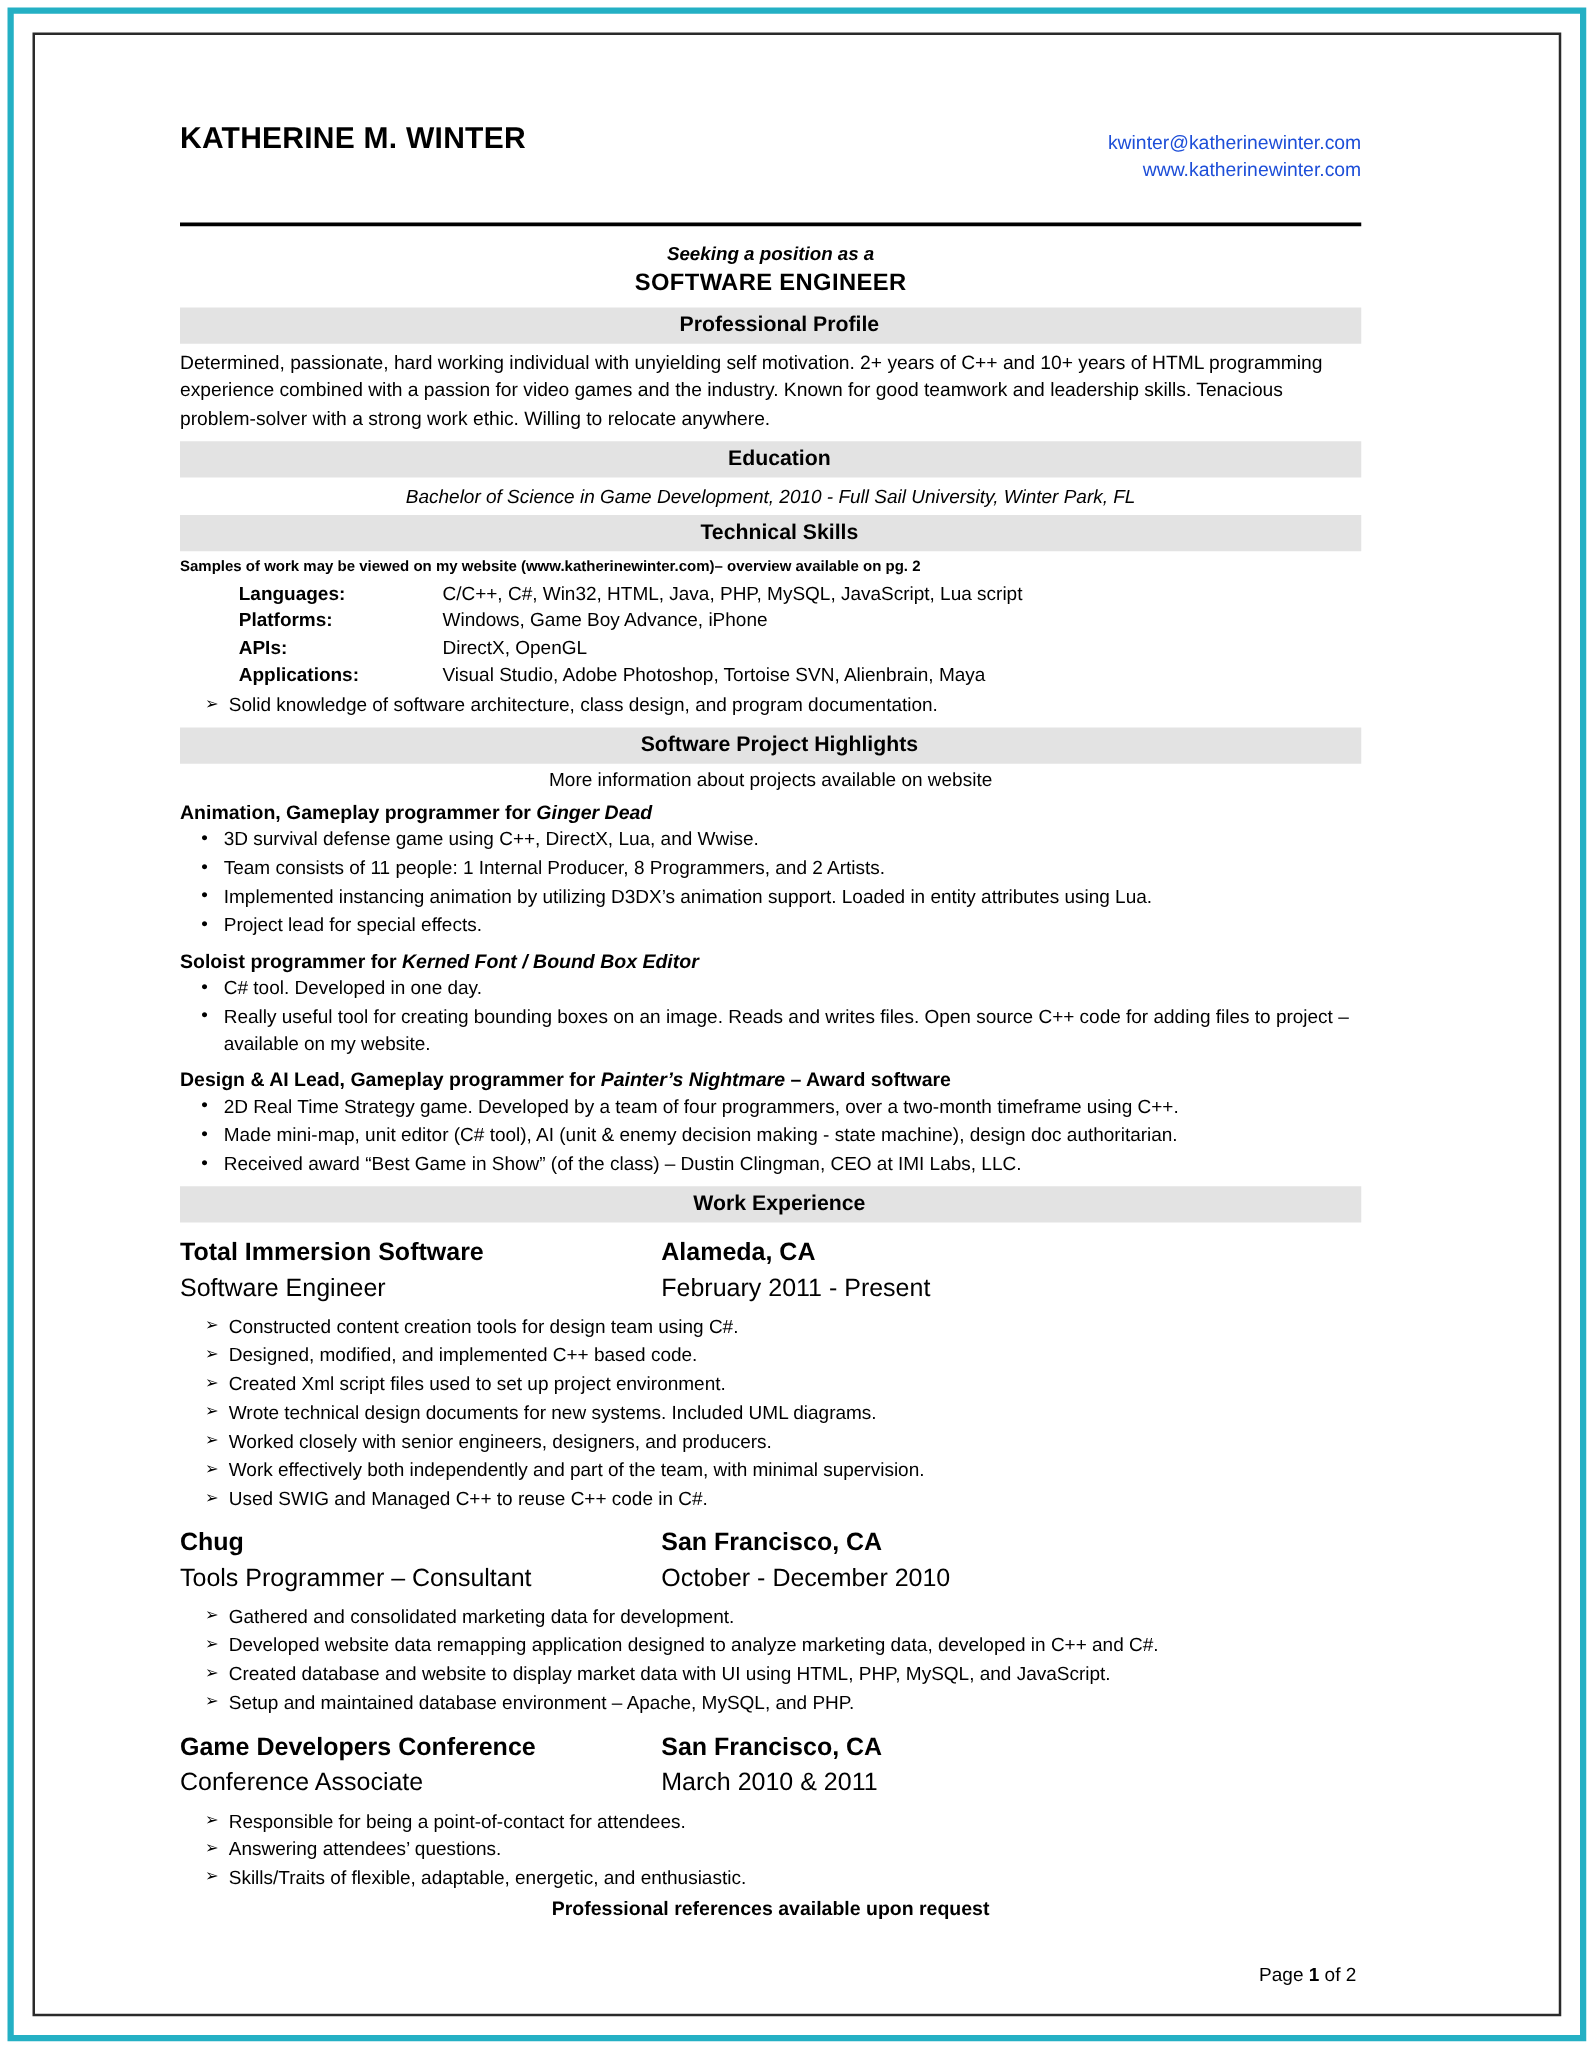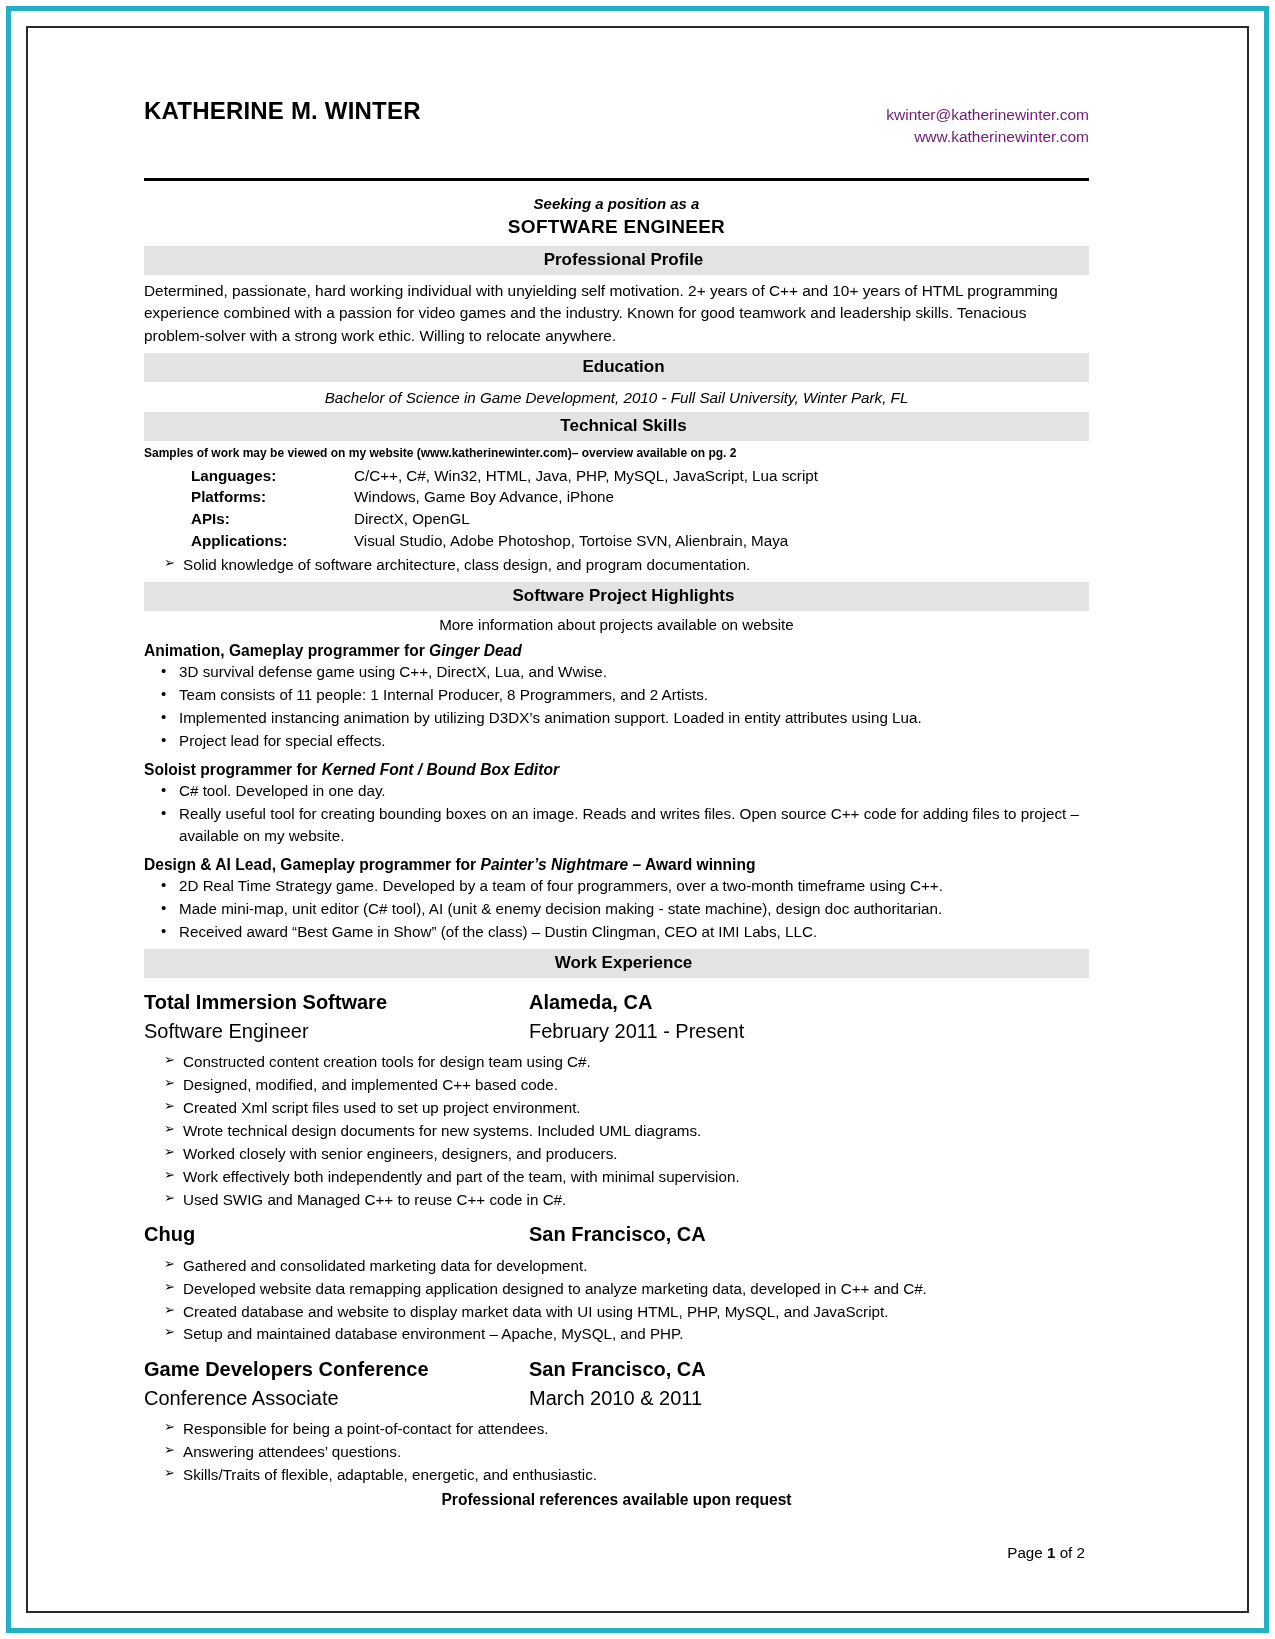--- a/index.html
+++ b/index.html
@@ -75,21 +75,21 @@
     font-weight: bold;
     letter-spacing: 0.2px;
     color: #000;
     line-height: 1.05;
     white-space: nowrap;
   }
   .hdr-contact {
     text-align: right;
     font-size: 15.5px;
     line-height: 1.42;
-    color: #701a75;
+    color: #1d4ed8;
     padding-top: 6px;
   }
   .rule {
     border-top: 3px solid #000;
     margin-top: 30px;
   }
 
   
   .seeking {
     text-align: center;
@@ -302,21 +302,21 @@
             <li><span class="mk">•</span><span>3D survival defense game using C++, DirectX, Lua, and Wwise.</span></li>
             <li><span class="mk">•</span><span>Team consists of 11 people: 1 Internal Producer, 8 Programmers, and 2 Artists.</span></li>
             <li><span class="mk">•</span><span>Implemented instancing animation by utilizing D3DX’s animation support. Loaded in entity attributes using Lua.</span></li>
             <li><span class="mk">•</span><span>Project lead for special effects.</span></li>
           </ul>
           <div class="proj-head"><span>Soloist programmer for </span><span class="it">Kerned Font / Bound Box Editor</span><span></span></div>
           <ul class="dot-list">
             <li><span class="mk">•</span><span>C# tool. Developed in one day.</span></li>
             <li><span class="mk">•</span><span>Really useful tool for creating bounding boxes on an image. Reads and writes files. Open source C++ code for adding files to project – available on my website.</span></li>
           </ul>
-          <div class="proj-head"><span>Design &amp; AI Lead, Gameplay programmer for </span><span class="it">Painter’s Nightmare</span><span> – Award winning</span></div>
+          <div class="proj-head"><span>Design &amp; AI Lead, Gameplay programmer for </span><span class="it">Painter’s Nightmare</span><span> – Award software</span></div>
           <ul class="dot-list">
             <li><span class="mk">•</span><span>2D Real Time Strategy game. Developed by a team of four programmers, over a two-month timeframe using C++.</span></li>
             <li><span class="mk">•</span><span>Made mini-map, unit editor (C# tool), AI (unit &amp; enemy decision making - state machine), design doc authoritarian.</span></li>
             <li><span class="mk">•</span><span>Received award “Best Game in Show” (of the class) – Dustin Clingman, CEO at IMI Labs, LLC.</span></li>
           </ul>
         </div>
 
       <div class="sec-bar">Work Experience</div>
       <div>
           <div class="job">
@@ -336,20 +336,24 @@
               <li><span class="mk">➢</span><span>Worked closely with senior engineers, designers, and producers.</span></li>
               <li><span class="mk">➢</span><span>Work effectively both independently and part of the team, with minimal supervision.</span></li>
               <li><span class="mk">➢</span><span>Used SWIG and Managed C++ to reuse C++ code in C#.</span></li>
             </ul>
           </div>
           <div class="job">
             <div class="job-row r1">
               <div class="c1">Chug</div>
               <div>San Francisco, CA</div>
             </div>
+            <div class="job-row">
+              <div class="c1">Tools Programmer – Consultant</div>
+              <div>October - December 2010</div>
+            </div>
             <ul class="arrow-list job-list">
               <li><span class="mk">➢</span><span>Gathered and consolidated marketing data for development.</span></li>
               <li><span class="mk">➢</span><span>Developed website data remapping application designed to analyze marketing data, developed in C++ and C#.</span></li>
               <li><span class="mk">➢</span><span>Created database and website to display market data with UI using HTML, PHP, MySQL, and JavaScript.</span></li>
               <li><span class="mk">➢</span><span>Setup and maintained database environment – Apache, MySQL, and PHP.</span></li>
             </ul>
           </div>
           <div class="job">
             <div class="job-row r1">
               <div class="c1">Game Developers Conference</div>

